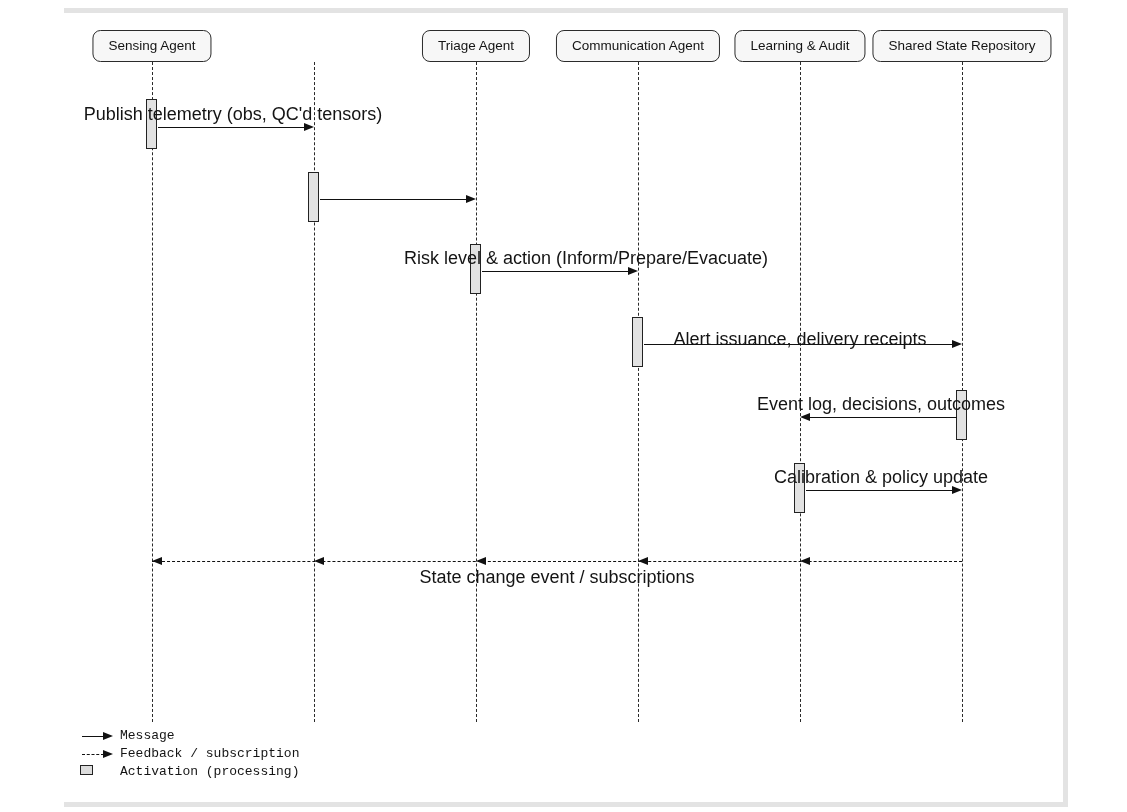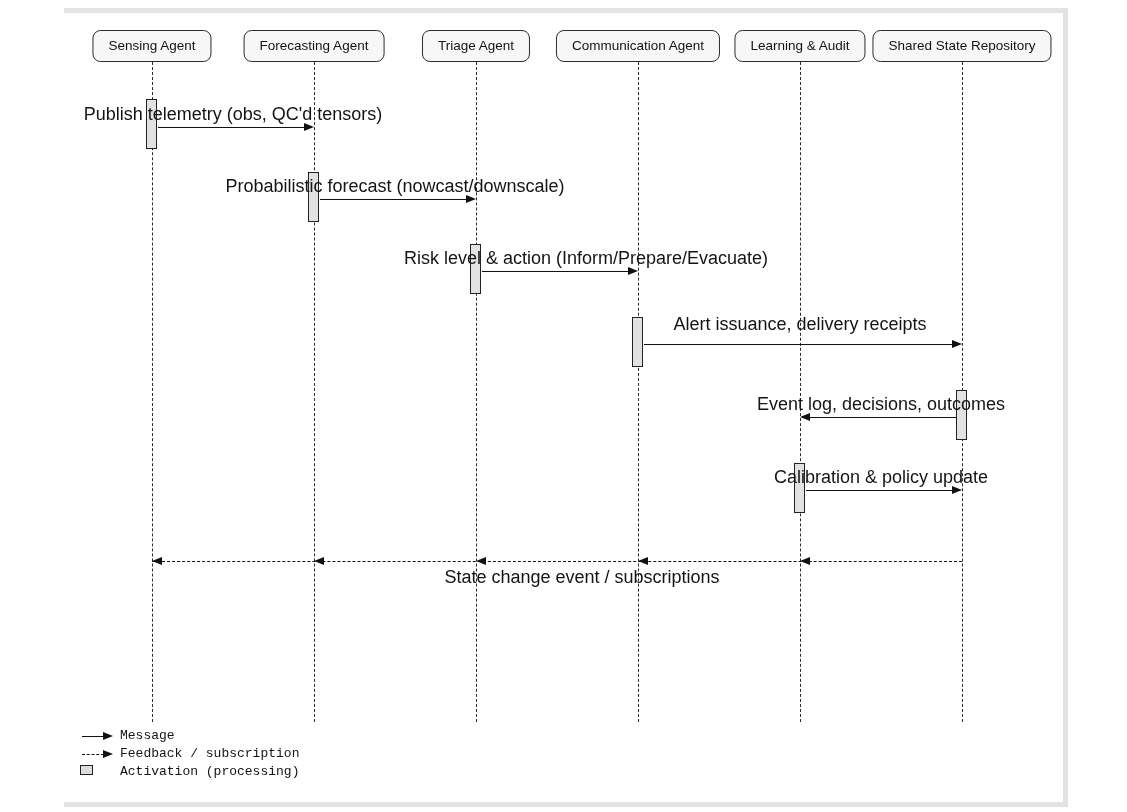--- a/index.html
+++ b/index.html
@@ -29,64 +29,62 @@
   <div class="frame"></div>
 
   <div class="lifeline" style="left:152px"></div>
   <div class="lifeline" style="left:314px"></div>
   <div class="lifeline" style="left:476px"></div>
   <div class="lifeline" style="left:638px"></div>
   <div class="lifeline" style="left:800px"></div>
   <div class="lifeline" style="left:962px"></div>
 
   <div class="actor" style="left:152px">Sensing Agent</div>
-  <div class="actor" style="left:314px">Forecasting Agent</div>
   <div class="actor" style="left:476px">Triage Agent</div>
   <div class="actor" style="left:638px">Communication Agent</div>
   <div class="actor" style="left:800px">Learning &amp; Audit</div>
   <div class="actor" style="left:962px">Shared State Repository</div>
 
   <div class="act" style="left:146px;top:99px"></div>
   <div class="act" style="left:308px;top:172px"></div>
   <div class="act" style="left:470px;top:244px"></div>
   <div class="act" style="left:632px;top:317px"></div>
   <div class="act" style="left:956px;top:390px"></div>
   <div class="act" style="left:794px;top:463px"></div>
 
   <div class="mlabel" style="left:233px;top:104px">Publish telemetry (obs, QC'd tensors)</div>
   <div class="mline" style="left:158px;top:127px;width:147px"></div>
   <div class="head-r" style="left:304px;top:123px"></div>
 
-  <div class="mlabel" style="left:395px;top:176px">Probabilistic forecast (nowcast/downscale)</div>
   <div class="mline" style="left:320px;top:199px;width:147px"></div>
   <div class="head-r" style="left:466px;top:195px"></div>
 
   <div class="mlabel" style="left:586px;top:248px">Risk level &amp; action (Inform/Prepare/Evacuate)</div>
   <div class="mline" style="left:482px;top:271px;width:147px"></div>
   <div class="head-r" style="left:628px;top:267px"></div>
 
-  <div class="mlabel" style="left:800px;top:314px">Alert issuance, delivery receipts</div>
+  <div class="mlabel" style="left:800px;top:329px">Alert issuance, delivery receipts</div>
   <div class="mline" style="left:644px;top:344px;width:309px"></div>
   <div class="head-r" style="left:952px;top:340px"></div>
 
   <div class="mlabel" style="left:881px;top:394px">Event log, decisions, outcomes</div>
   <div class="mline" style="left:809px;top:417px;width:148px"></div>
   <div class="head-l" style="left:800px;top:413px"></div>
 
   <div class="mlabel" style="left:881px;top:467px">Calibration &amp; policy update</div>
   <div class="mline" style="left:806px;top:490px;width:147px"></div>
   <div class="head-r" style="left:952px;top:486px"></div>
 
   <div class="dline" style="left:152px;top:561px;width:810px"></div>
   <div class="head-l" style="left:152px;top:557px"></div>
   <div class="head-l" style="left:314px;top:557px"></div>
   <div class="head-l" style="left:476px;top:557px"></div>
   <div class="head-l" style="left:638px;top:557px"></div>
   <div class="head-l" style="left:800px;top:557px"></div>
-  <div class="mlabel" style="left:582px;top:567px">State change event / subscriptions</div>
+  <div class="mlabel" style="left:557px;top:567px">State change event / subscriptions</div>
 
   <div class="mline" style="left:82px;top:736px;width:22px"></div>
   <div class="head-r" style="left:103px;top:732px"></div>
   <div class="legend-label" style="left:120px;top:728px">Message</div>
 
   <div class="dline" style="left:82px;top:754px;width:22px"></div>
   <div class="head-r" style="left:103px;top:750px"></div>
   <div class="legend-label" style="left:120px;top:746px">Feedback / subscription</div>
 
   <div class="legend-box" style="left:80px;top:765px"></div>

